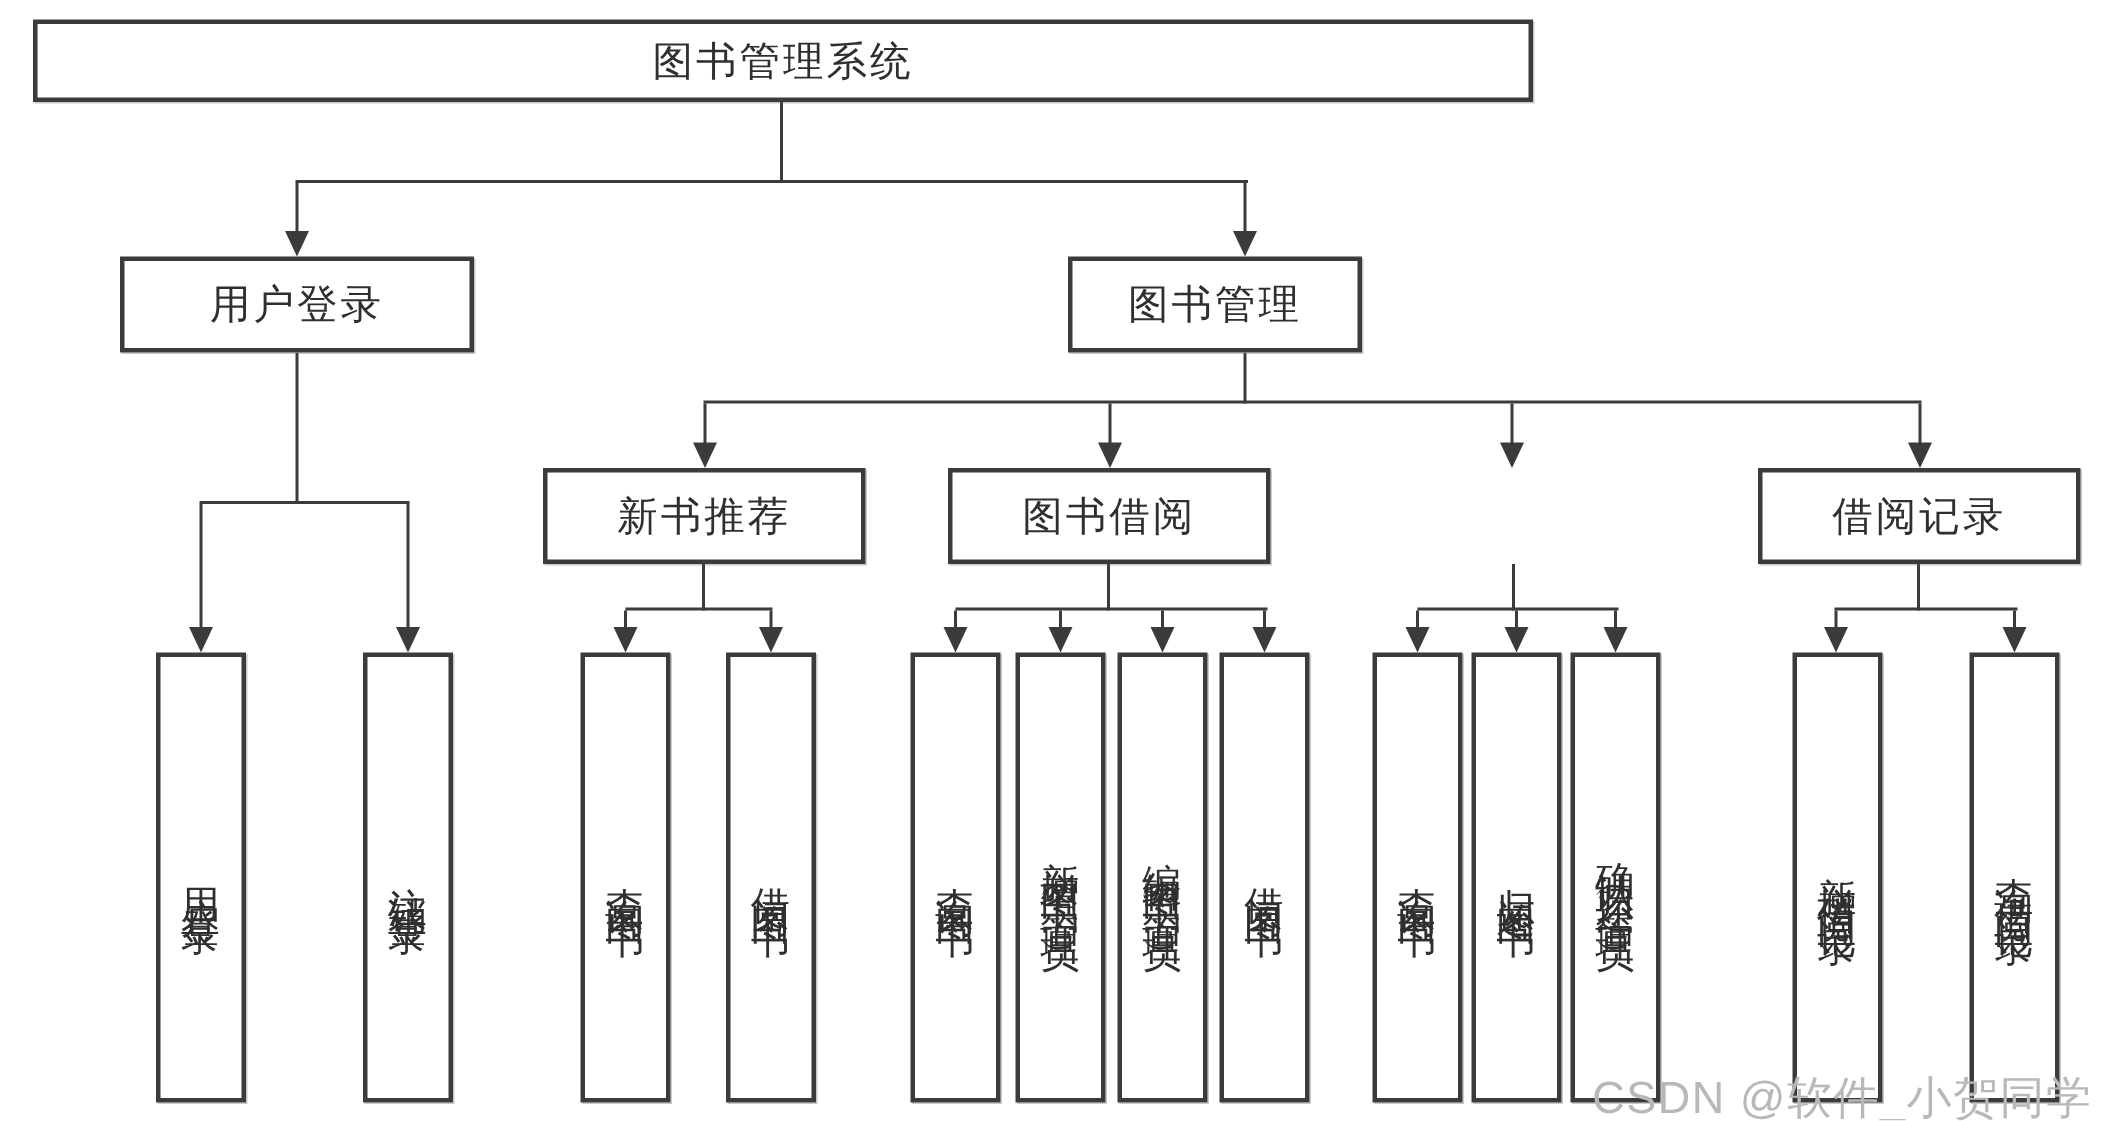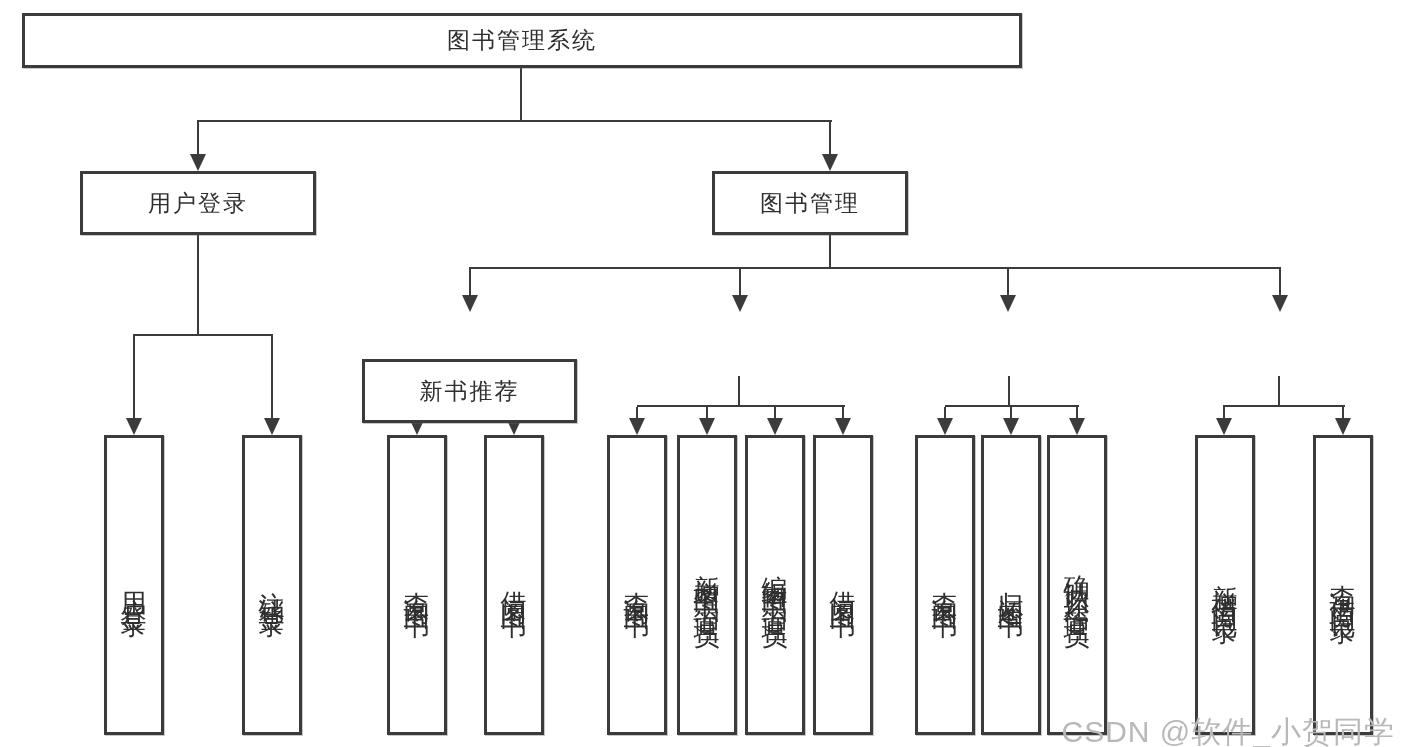--- a/index.html
+++ b/index.html
@@ -19,21 +19,21 @@
   .node {
     position: absolute;
     box-sizing: border-box;
     background: #ffffff;
     border: 3px solid #3b3b3b;
     box-shadow: 1px 1px 0 rgba(100,100,100,0.35);
     display: flex;
     align-items: center;
     justify-content: center;
     color: #2f2f2f;
-    font-size: 23px;
+    font-size: 27px;
     letter-spacing: 2px;
     white-space: nowrap;
     z-index: 2;
   }
   .node-v {
     writing-mode: vertical-rl;
     text-orientation: mixed;
     font-size: 26px;
     letter-spacing: 7px;
     line-height: 1;
@@ -103,21 +103,23 @@
   <div class="arrow" style="left:126px; top:336px; height:99px;"></div>
   <div class="arrow" style="left:264px; top:336px; height:99px;"></div>
 
   <div class="vline" style="left:829px; top:235px; height:34px;"></div>
   <div class="hline" style="left:469px; top:267px; width:812px;"></div>
   <div class="arrow" style="left:462px; top:269px; height:43px;"></div>
   <div class="arrow" style="left:732px; top:269px; height:43px;"></div>
   <div class="arrow" style="left:1000px; top:269px; height:43px;"></div>
   <div class="arrow" style="left:1272px; top:269px; height:43px;"></div>
 
-  <div class="node" style="left:362px; top:312px; width:215px; height:64px;margin-top:47px;">新书推荐</div>
+  <div class="node" style="left:362px; top:312px; width:215px; height:64px;">新书推荐</div>
+  <div class="node" style="left:632px; top:312px; width:215px; height:64px;">图书借阅</div>
+  <div class="node" style="left:1172px; top:312px; width:215px; height:64px;">借阅记录</div>
 
   <div class="vline" style="left:468px; top:376px; height:31px;"></div>
   <div class="hline" style="left:417px; top:405px; width:98px;"></div>
   <div class="arrow" style="left:409px; top:407px; height:28px;"></div>
   <div class="arrow" style="left:506px; top:407px; height:28px;"></div>
 
   <div class="vline" style="left:738px; top:376px; height:31px;"></div>
   <div class="hline" style="left:637px; top:405px; width:208px;"></div>
   <div class="arrow" style="left:629px; top:407px; height:28px;"></div>
   <div class="arrow" style="left:699px; top:407px; height:28px;"></div>

